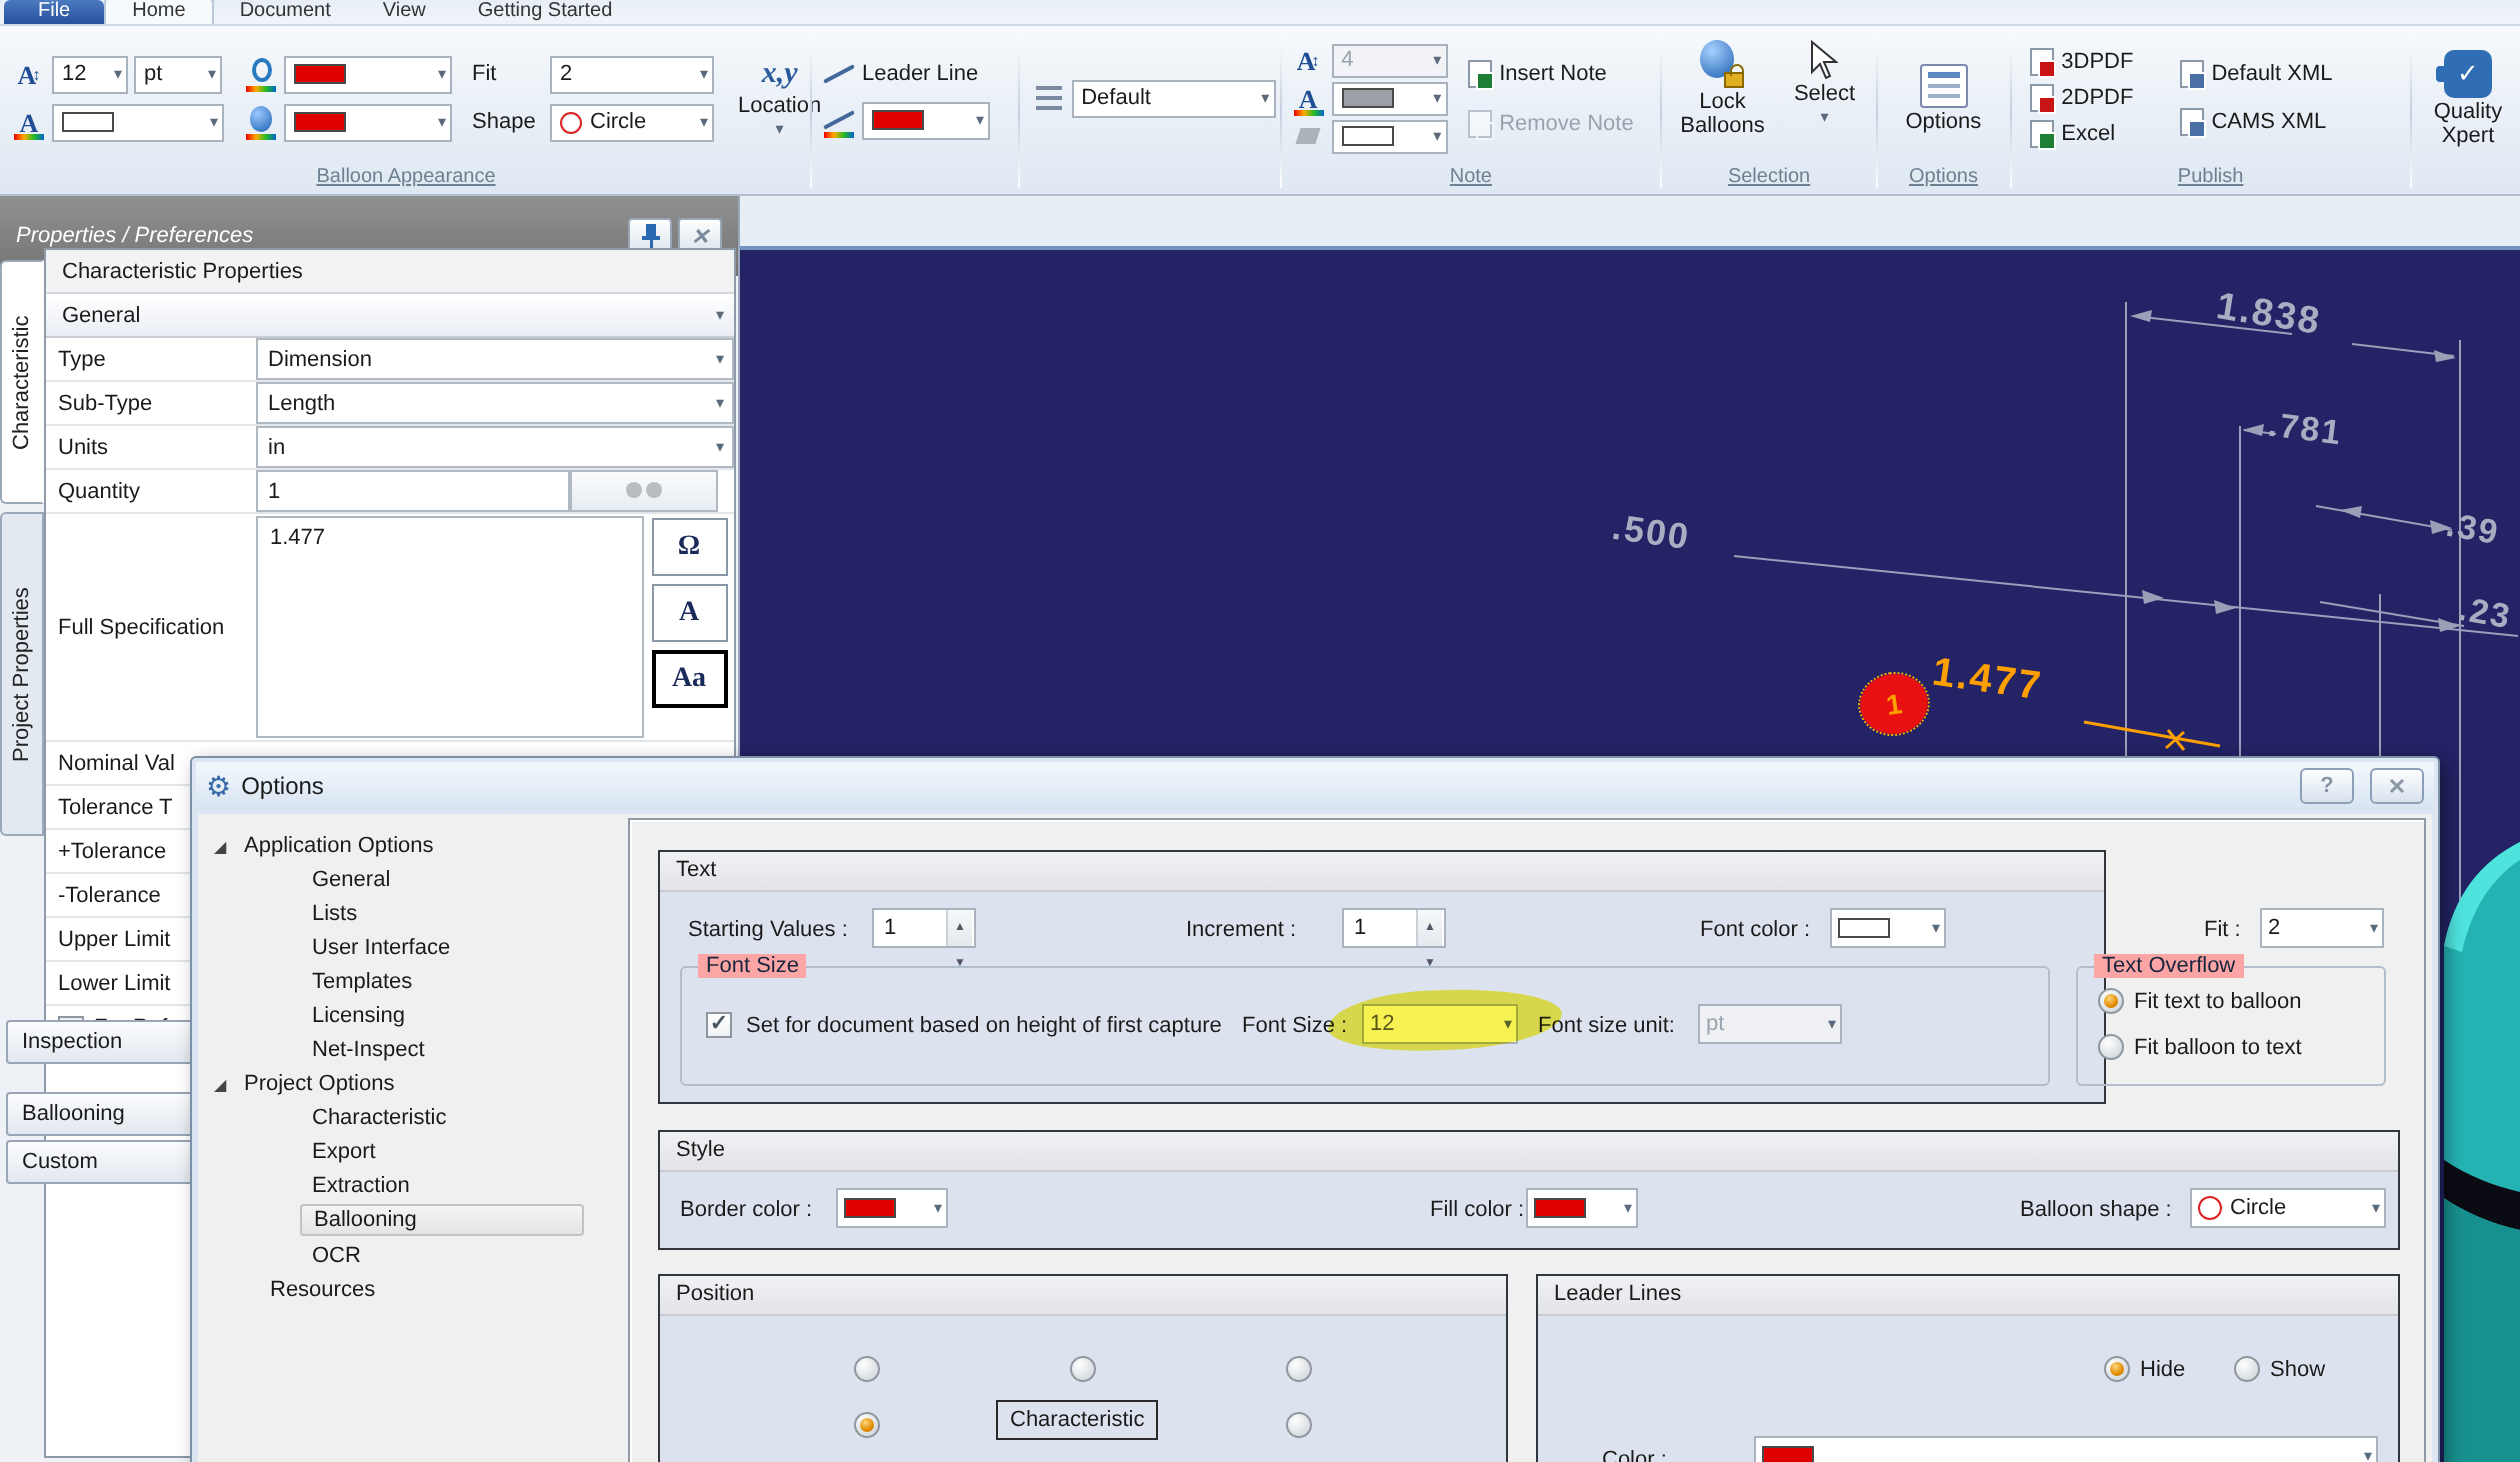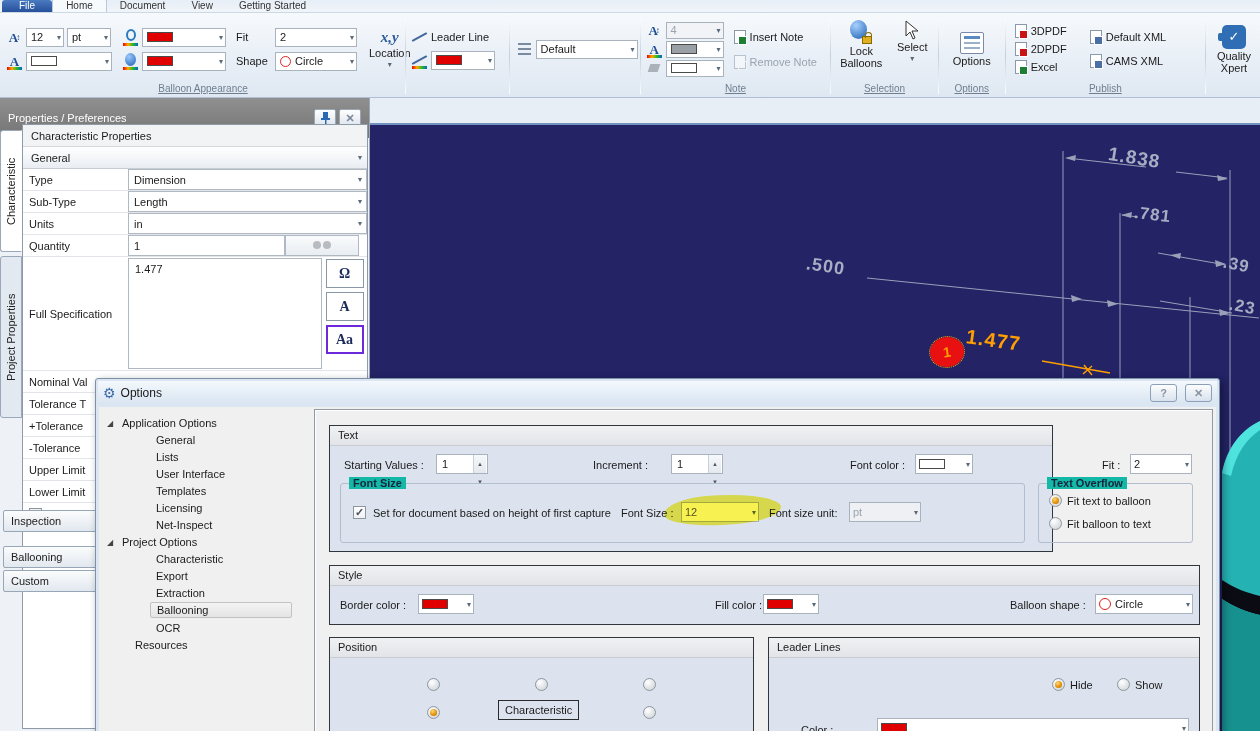--- a/index.html
+++ b/index.html
@@ -54,21 +54,21 @@
   .opticon { width:24px; height:22px; background:#fff; border:1px solid #7a8aaa; border-radius:2px; position:relative; }
   .opticon::before { content:""; position:absolute; left:3px; right:3px; top:3px; height:3px; background:#5a8ac0; }
   .opticon::after { content:""; position:absolute; left:3px; right:3px; top:9px; height:8px;
                     background:repeating-linear-gradient(#9ab0c8 0 2px,transparent 2px 5px); }
   .qxicon { width:24px; height:24px; background:#2f6eb5; border-radius:5px; position:relative;
             display:flex; align-items:center; justify-content:center; color:#fff; font-size:13px; }
   .qxicon::before { content:""; position:absolute; left:-4px; top:8px; width:6px; height:8px; background:#2f6eb5; border-radius:2px; }
 
   
   .dock { position:absolute; left:0; top:98px; width:370px; height:633px; background:#eef1f5; border-right:1px solid #9aa8ba; }
-  .dock-h { height:40px; background:linear-gradient(#909090,#747474); color:#fff; display:flex; align-items:center; padding:0 8px; font-size:11px; }
+  .dock-h { height:40px; background:linear-gradient(#909090,#747474); color:#fff; display:flex; align-items:center; padding:0 8px; font-size:11px;font-style:italic; }
   .hbtn { width:22px; height:18px; margin-left:3px; background:linear-gradient(#fefefe,#dde5ee); border:1px solid #98a6b6;
           border-radius:2px; display:flex; align-items:center; justify-content:center; color:#7a8a9a; font-size:11px; font-weight:bold; }
   .vtab { position:absolute; left:0; width:22px; writing-mode:vertical-rl; transform:rotate(180deg);
           display:flex; align-items:center; justify-content:center; background:#e2e9f1; border:1px solid #9aa8ba;
           font-size:11px; color:#222; border-radius:0 3px 3px 0; }
   .vtab.sel { background:#fff; border-left:1px solid #fff; }
   .pgrid { position:absolute; left:22px; top:26px; width:346px; bottom:2px; background:#fff; border:1px solid #8e9aa8; }
   .prow { display:flex; align-items:center; border-bottom:1px solid #e2e5ea; height:22px; }
   .prow .pl { width:105px; padding-left:6px; flex:none; }
   .pcombo { flex:1; align-self:stretch; margin:0; position:relative; background:#fff; border:1px solid #b0b8c2;
@@ -105,21 +105,21 @@
             display:flex; align-items:center; justify-content:center; color:#8a96a4; font-weight:bold; font-size:11px; margin-left:3px; }
   .dlg-client { position:absolute; left:3px; top:28px; right:3px; bottom:0; background:#f0f0f0; }
   .titem { position:absolute; height:16px; display:flex; align-items:center; font-size:11px; white-space:nowrap; }
   .titem .tri { position:absolute; left:-15px; font-size:8px; color:#444; }
   .titem.sel { background:linear-gradient(#f4f4f4,#e4e4e4); border:1px solid #c2c2c2; border-radius:2px; padding:0 6px; margin-left:-6px; }
   .cpanel { position:absolute; left:215px; top:2px; width:899px; height:346px; border:1px solid #909aa4;
             background:#f0f0f0; box-shadow:inset 1px 1px 0 #fff; }
   .gb { position:absolute; border:1px solid #30363c; background:#dde3ee; }
   .gb-h { height:20px; background:linear-gradient(#f0f1f3,#e2e4e8); border-bottom:1px solid #c8ccd2; padding:3px 0 0 8px; font-size:11px; }
   .sgb { position:absolute; border:1px solid #b2bdcd; border-radius:3px; }
-  .legend { position:absolute; top:-7px; left:8px; background:#14b8a6; padding:0 4px; font-size:11px; color:#16243e;font-weight:bold; }
+  .legend { position:absolute; top:-7px; left:8px; background:#fca5a5; padding:0 4px; font-size:11px; color:#16243e; }
   .flbl { position:absolute; font-size:11px; white-space:nowrap; }
   .spin { position:absolute; width:52px; height:20px; background:#fff; border:1px solid #a8b3bd; font-size:11px;
           line-height:18px; padding-left:5px; }
   .spin .ar { position:absolute; right:1px; top:0; bottom:0; width:13px; border-left:1px solid #c8d0d8;
               background:linear-gradient(#f6f8fa,#e4e9ee); display:flex; flex-direction:column; align-items:center;
               justify-content:space-around; font-size:6px; color:#556; }
   .ccombo { position:absolute; height:20px; background:#fff; border:1px solid #a8b3bd; display:flex; align-items:center;
             padding:0 16px 0 3px; font-size:11px; gap:4px; }
   .ccombo.dis { background:#eef0f3; color:#9aa4ae; }
   .rd { position:absolute; width:13px; height:13px; border-radius:50%; border:1px solid #8e979e;
@@ -447,21 +447,21 @@
         </div>
       </div>
       <div class="prow" style="height:114px;align-items:stretch">
         <span class="pl" style="align-self:center">Full Specification</span>
         <div style="flex:1;border:1px solid #b0b8c2;background:#fff;padding:4px 6px;margin:1px 0">
           <span>1.477</span>
         </div>
         <div style="width:45px;display:flex;flex-direction:column;gap:4px;align-items:center;padding-top:2px">
           <div class="sqbtn">Ω</div>
           <div class="sqbtn">A</div>
-          <div class="sqbtn" style="border:2px solid #6d28d9">Aa</div>
+          <div class="sqbtn" style="border:2px solid #000000">Aa</div>
         </div>
       </div>
       <div class="prow">
           <span class="pl">Nominal Val</span>
         </div>
       <div class="prow">
           <span class="pl">Tolerance T</span>
         </div>
       <div class="prow">
           <span class="pl">+Tolerance</span>

